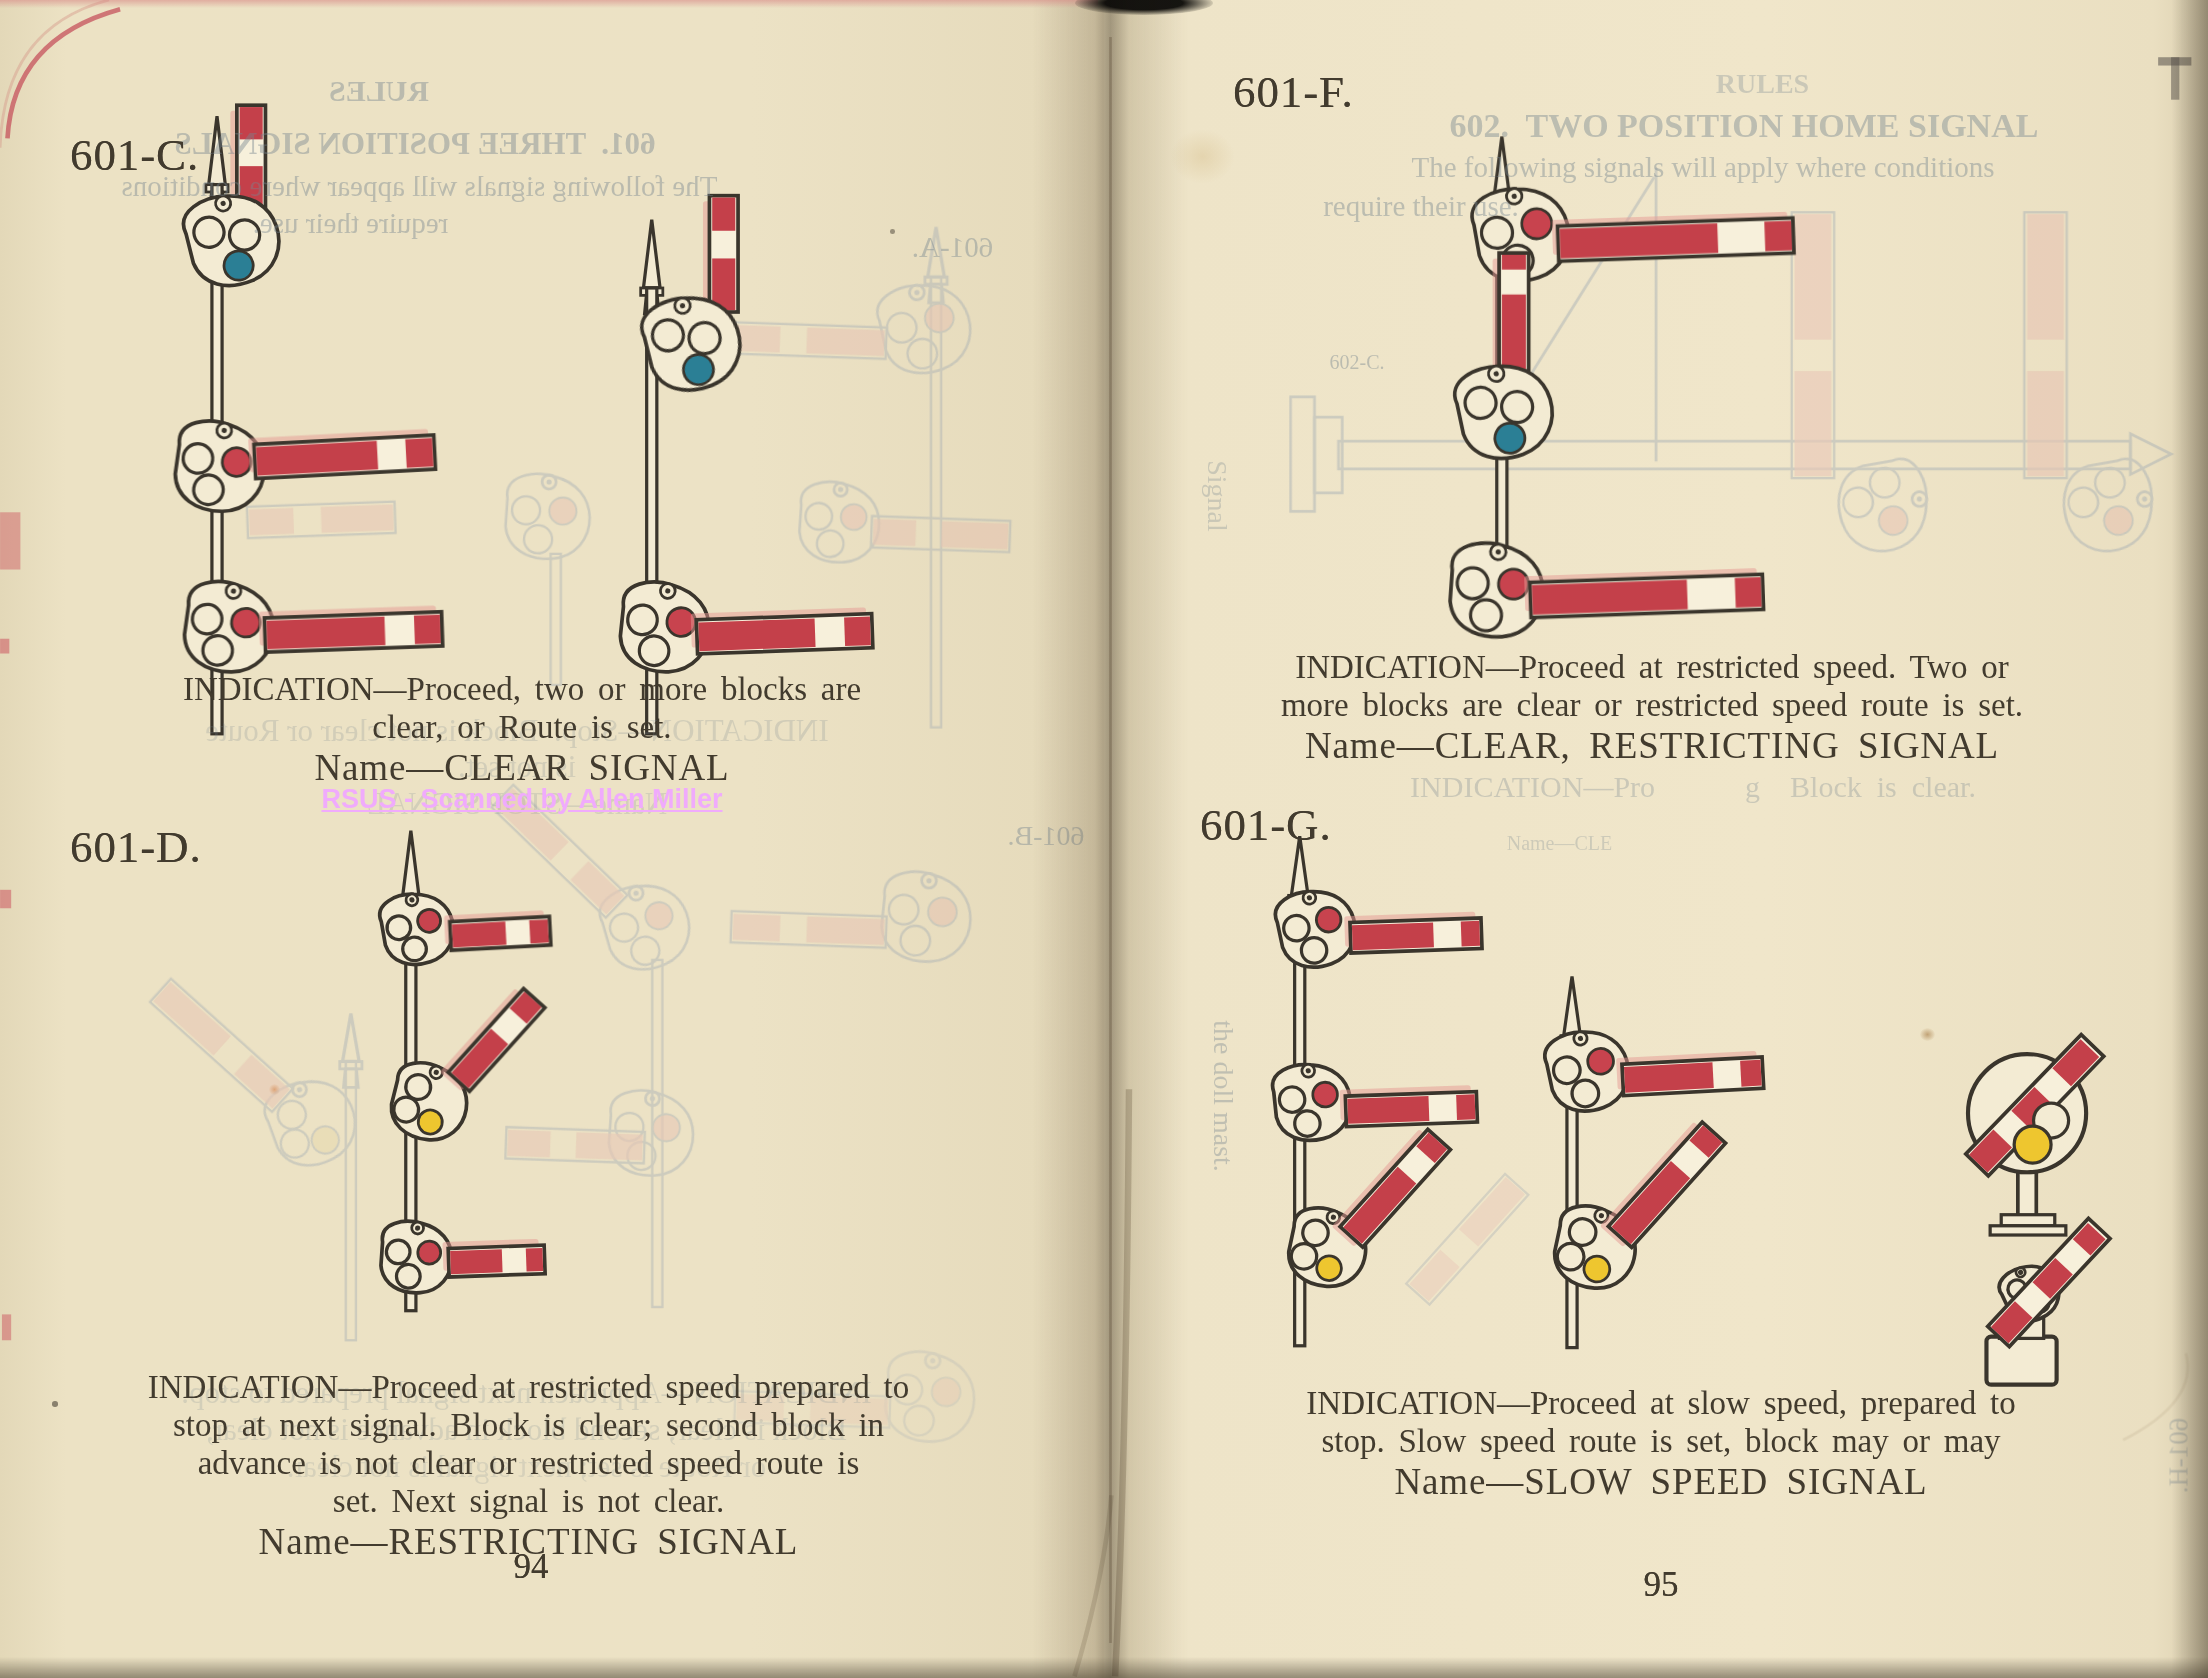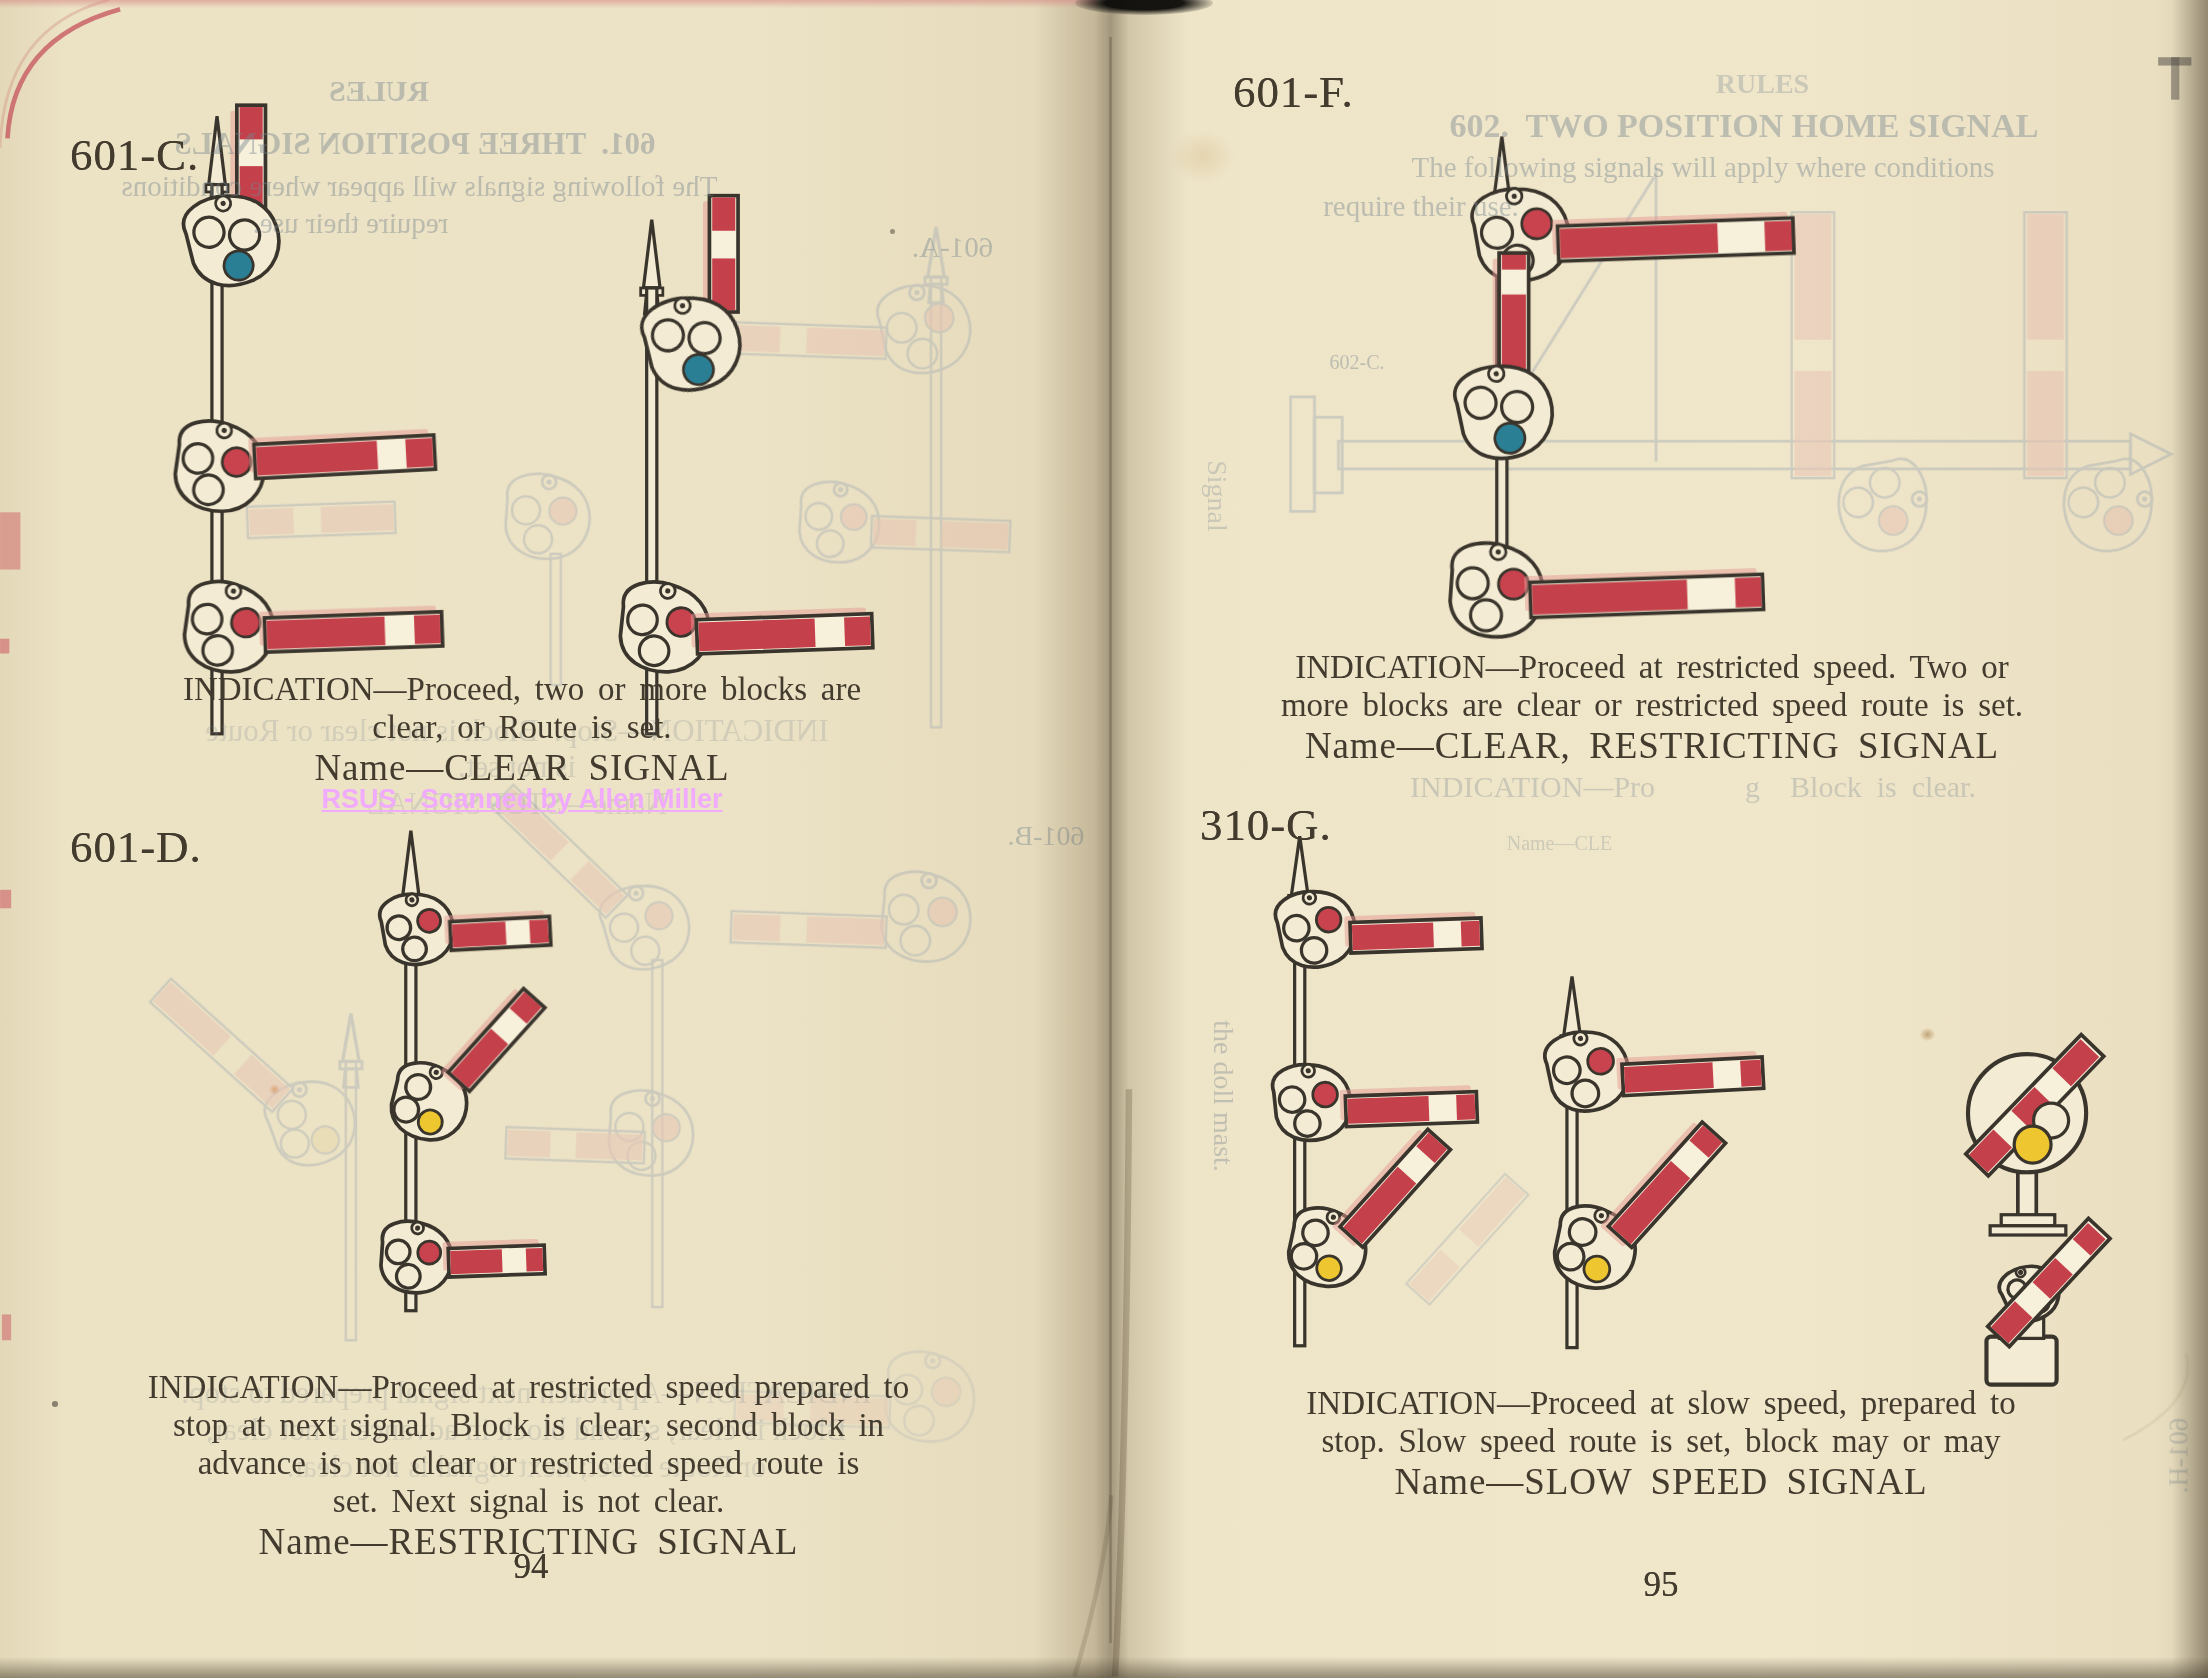--- a/index.html
+++ b/index.html
@@ -562,21 +562,21 @@
   <div class="t pageno" style="left:51px;top:1547px;width:960px;">94</div>
 
   <div class="t h-sec" style="left:1233px;top:66px;">601-F.</div>
 
   <div class="blk" style="left:1140px;top:648px;width:1024px;" aria-label="Semaphore mast: top blade horizontal with red lens, middle blade vertical with blue-green lens, bottom blade horizontal with red lens">
     <div class="il">INDICATION—Proceed  at  restricted  speed.   Two  or</div>
     <div class="il">more blocks are clear or restricted speed route is set.</div>
     <div class="nameline">Name—CLEAR, RESTRICTING SIGNAL</div>
   </div>
 
-  <div class="t h-sec" style="left:1200px;top:799px;">310-G.</div>
+  <div class="t h-sec" style="left:1200px;top:799px;">601-G.</div>
 
   <div class="blk" style="left:1158px;top:1384px;width:1006px;" aria-label="Two semaphore masts with horizontal red-lens blades and diagonal yellow-lens blades, plus a striped disc signal and a dwarf semaphore">
     <div class="il">INDICATION—Proceed at slow speed, prepared to</div>
     <div class="il">stop. Slow speed route is set, block may or may</div>
     <div class="nameline">Name—SLOW SPEED SIGNAL</div>
   </div>
 
   <div class="t pageno" style="left:1181px;top:1565px;width:960px;">95</div>
 
   <div class="gutter"></div>

